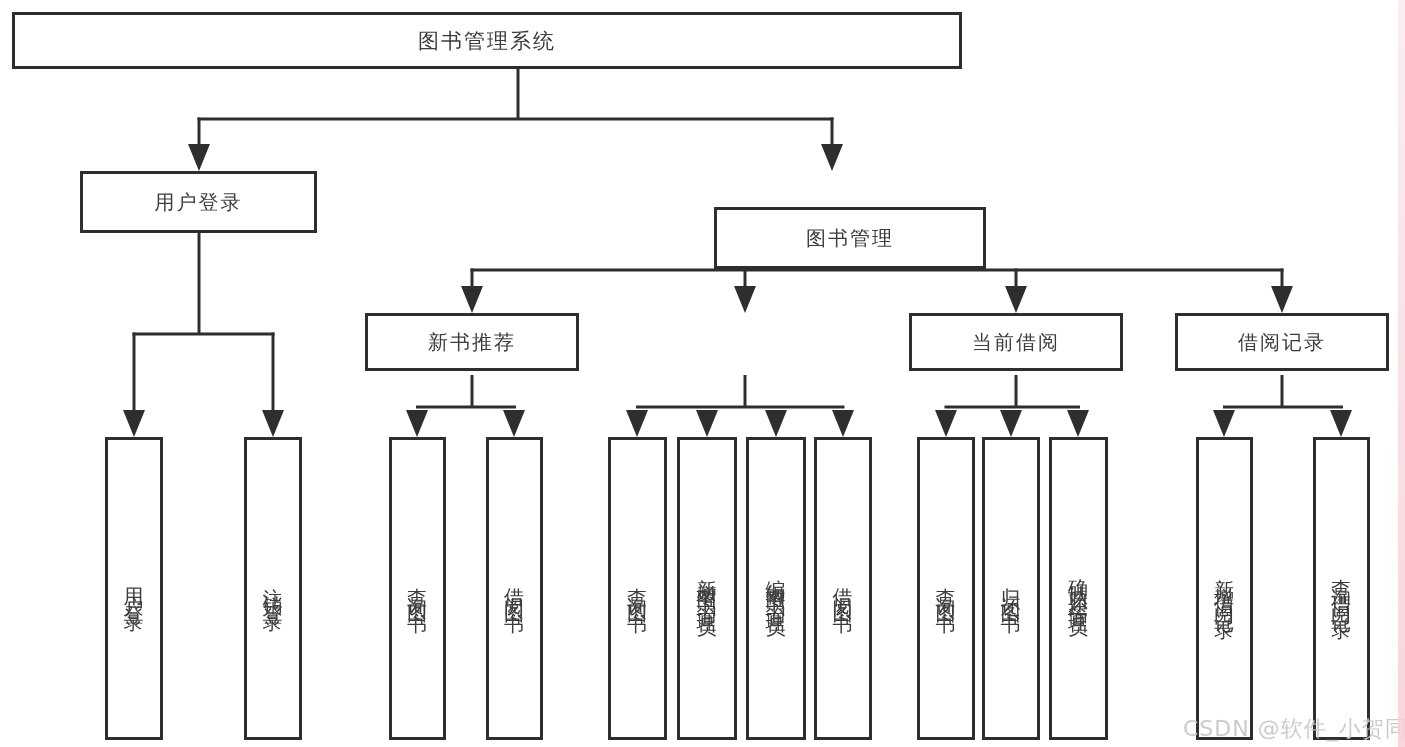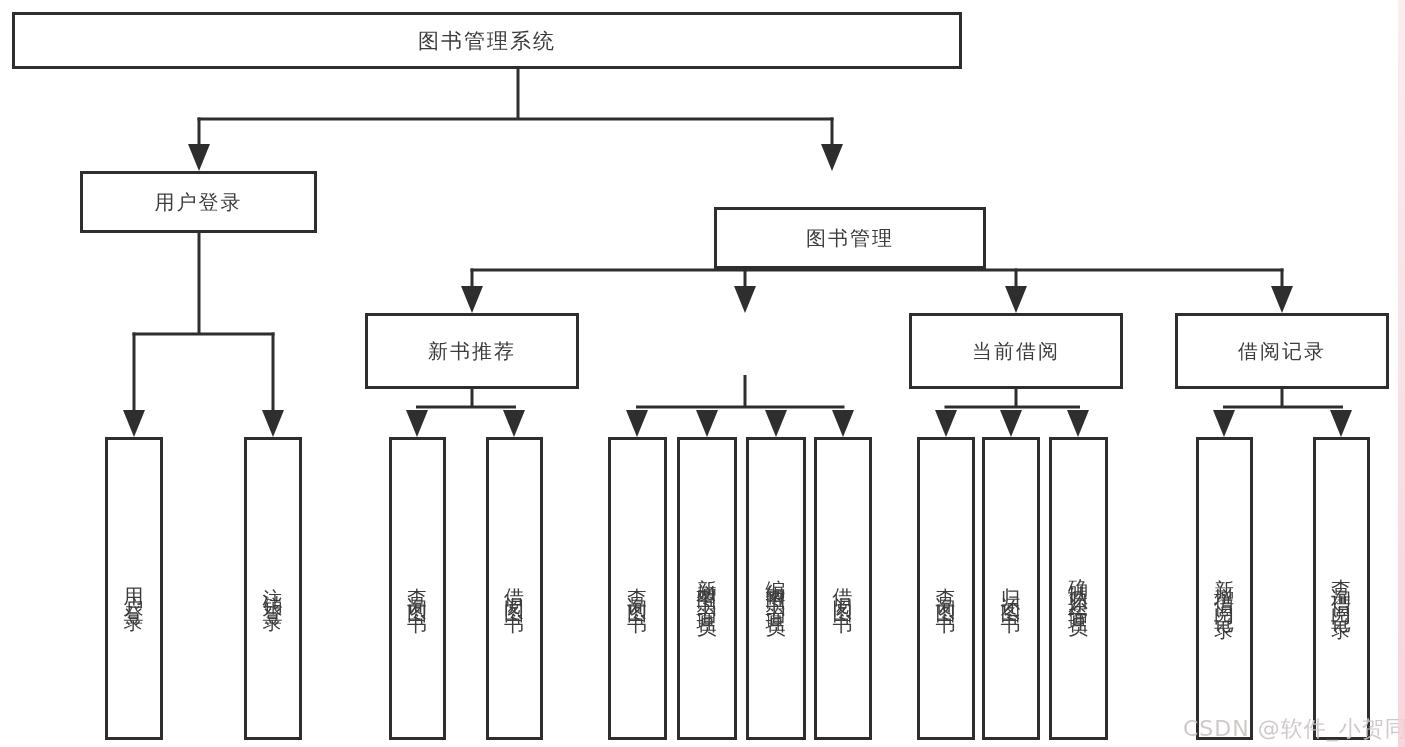--- a/index.html
+++ b/index.html
@@ -18,21 +18,21 @@
     background:#ffffff;
     border:3px solid #2e2e2e;
     display:flex;align-items:center;justify-content:center;
     z-index:2;
   }
   .hlabel{font-size:20px;letter-spacing:2px;white-space:nowrap;}
   .root{left:12px;top:12px;width:950px;height:57px;}
   .root .hlabel{font-size:21px;}
   .lv2-login{left:80px;top:171px;width:237px;height:62px;}
   .lv2-mgmt{left:714px;top:171px;width:272px;height:62px;margin-top:36px;}
-  .lv3{top:313px;width:214px;height:76px;}
+  .lv3{top:313px;width:214px;height:58px;}
   .lv3-newbook{left:365px;}
   .lv3-borrow{left:638px;}
   .lv3-current{left:909px;}
   .lv3-records{left:1175px;}
   .leaf{top:437px;height:303px;}
   .vtext{
     writing-mode:vertical-rl;
     text-orientation:mixed;
     font-size:20px;
     letter-spacing:0.42em;

